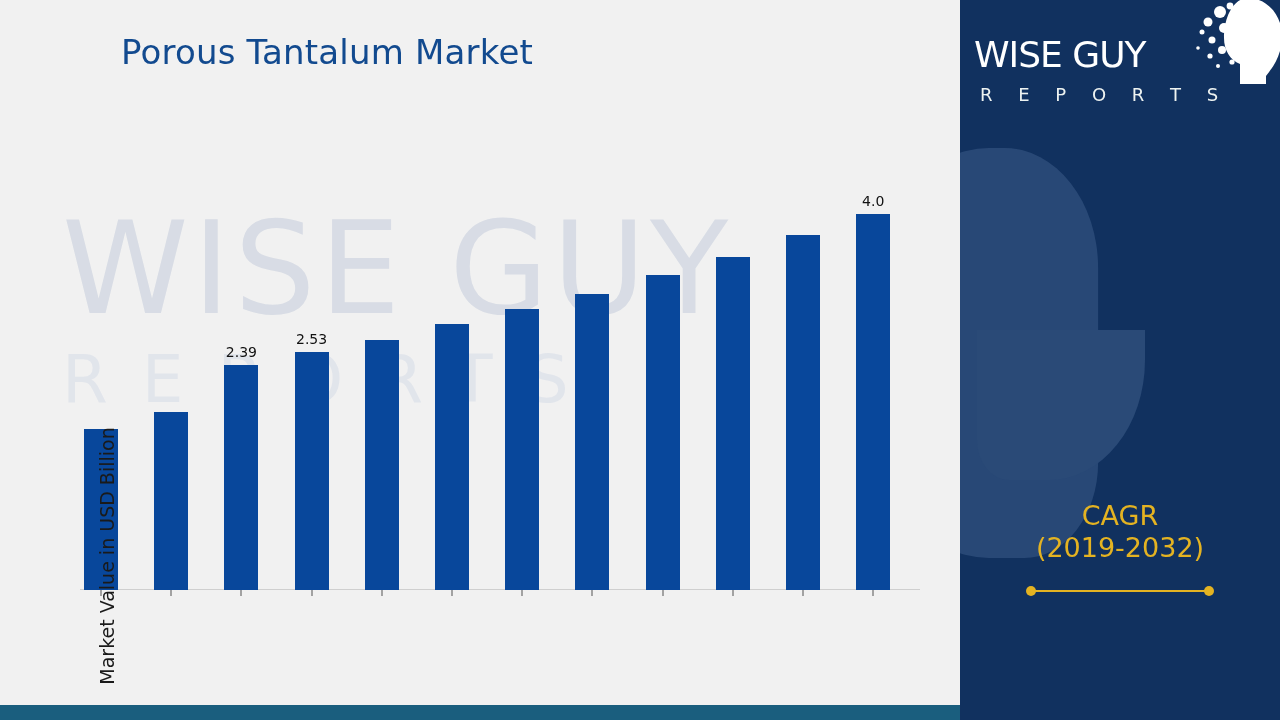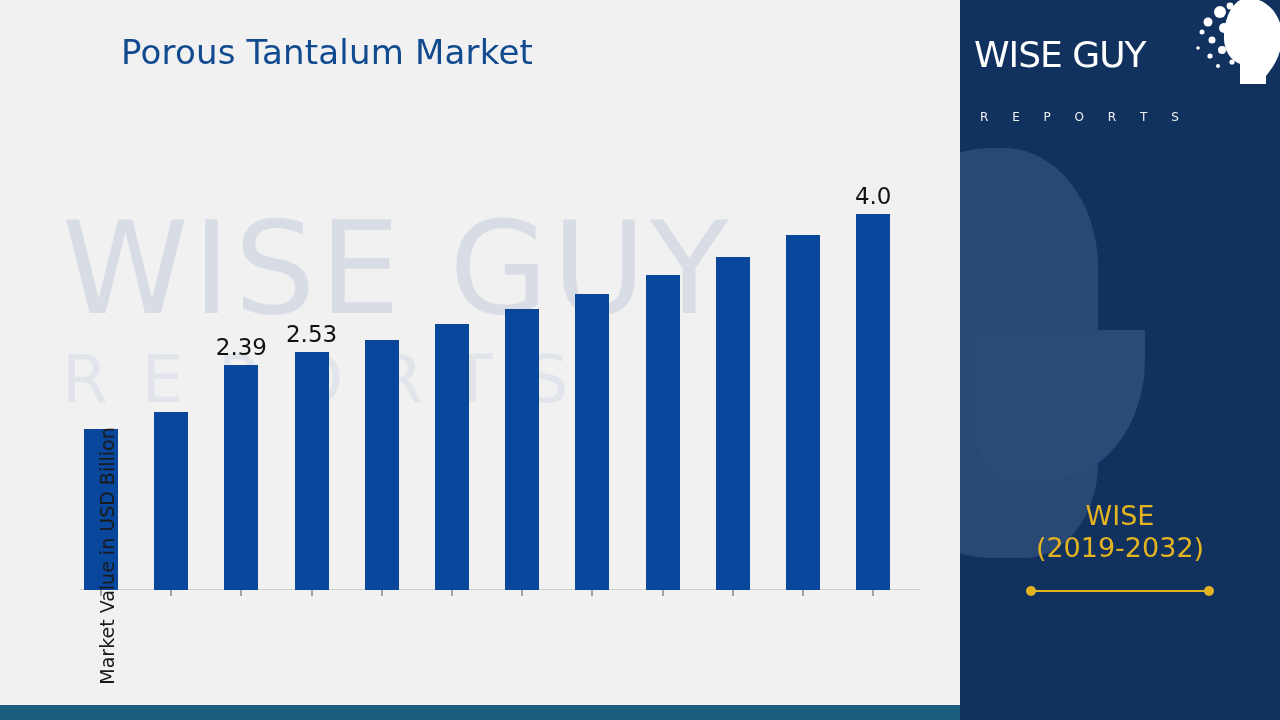--- a/index.html
+++ b/index.html
@@ -40,21 +40,21 @@
   }
 
   .plot{position:absolute;left:60px;top:150px;width:860px;height:440px;}
 
   .axis-line{position:absolute;left:20px;bottom:0;width:840px;height:1px;background:#cfcfcf;}
 
   .bar-group{position:absolute;bottom:0;width:34px;}
   .bar{position:absolute;bottom:0;left:0;width:34px;background:#08479b;}
   .bar-label{
     position:absolute;left:50%;transform:translateX(-50%);
-    font-size:23px;color:#111;white-space:nowrap;
+    font-size:14px;color:#111;white-space:nowrap;
   }
   .tick{position:absolute;bottom:-6px;left:50%;transform:translateX(-50%);width:1px;height:6px;background:#555;}
 
   
   .bottom-strip{position:absolute;left:0;top:705px;width:960px;height:15px;background:#1a5e7e;}
 
   
   .right-panel{position:absolute;left:960px;top:0;width:320px;height:720px;background:#11315f;overflow:hidden;}
   
   .head-shape{
@@ -68,22 +68,22 @@
     position:absolute;left:-4px;top:330px;width:210px;height:150px;
     background:#2a4a77;border-radius:0 0 120px 40px;transform:scaleX(.8);
   }
 
   .logo{position:absolute;left:14px;top:34px;width:300px;height:86px;}
   .logo-wise{
     position:absolute;left:0;top:0;font-size:36px;color:#ffffff;
     letter-spacing:-1px;font-weight:400;white-space:nowrap;
   }
   .logo-reports{
-    position:absolute;left:6px;top:50px;font-size:12px;color:#eef3f1;
-    letter-spacing:10px;font-weight:400;white-space:nowrap;margin-top:26px;
+    position:absolute;left:6px;top:50px;font-size:18px;color:#eef3f1;
+    letter-spacing:10px;font-weight:400;white-space:nowrap;
   }
   .logo-head{position:absolute;right:-6px;top:-6px;width:96px;height:92px;}
 
   .cagr-block{position:absolute;left:0;top:500px;width:320px;text-align:center;}
   .cagr-title{font-size:27px;color:#e4b322;line-height:1.18;}
   .cagr-range{font-size:27px;color:#e4b322;line-height:1.18;text-align:center;}
   .cagr-divider{
     position:relative;margin:22px auto 0;width:188px;height:10px;
   }
   .cagr-divider .line{position:absolute;left:5px;top:4px;width:178px;height:2px;background:#e4b322;}
@@ -188,21 +188,21 @@
       <circle cx="42" cy="68" r="2.6" fill="#ffffff"></circle>
       <circle cx="28" cy="72" r="2" fill="#ffffff"></circle>
     </svg>
 
     <div class="logo">
       <div class="logo-wise">WISE GUY</div>
       <div class="logo-reports">R E P O R T S</div>
     </div>
 
     <div class="cagr-block">
-      <div class="cagr-title">WISE</div>
+      <div class="cagr-title">CAGR</div>
       <div class="cagr-range">(2019-2032)</div>
       <div class="cagr-divider">
         <span class="dot left"></span>
         <span class="line"></span>
         <span class="dot right"></span>
       </div>
     </div>
   </div>
 </div>
 

